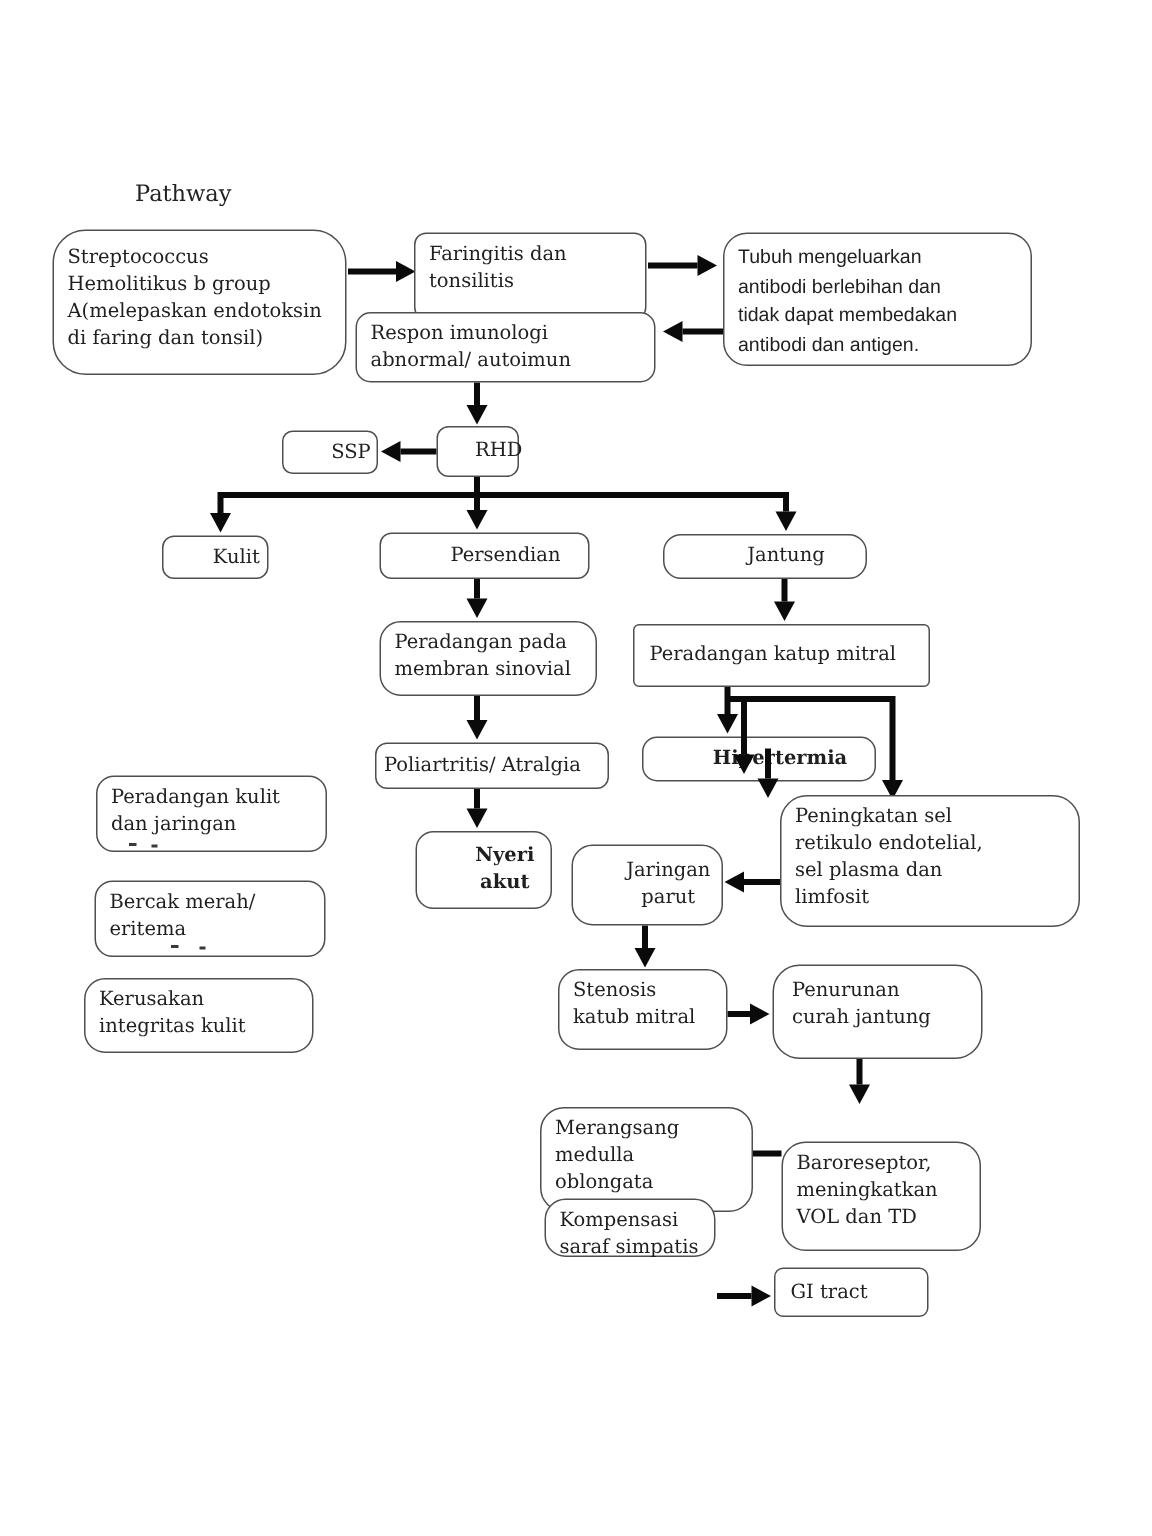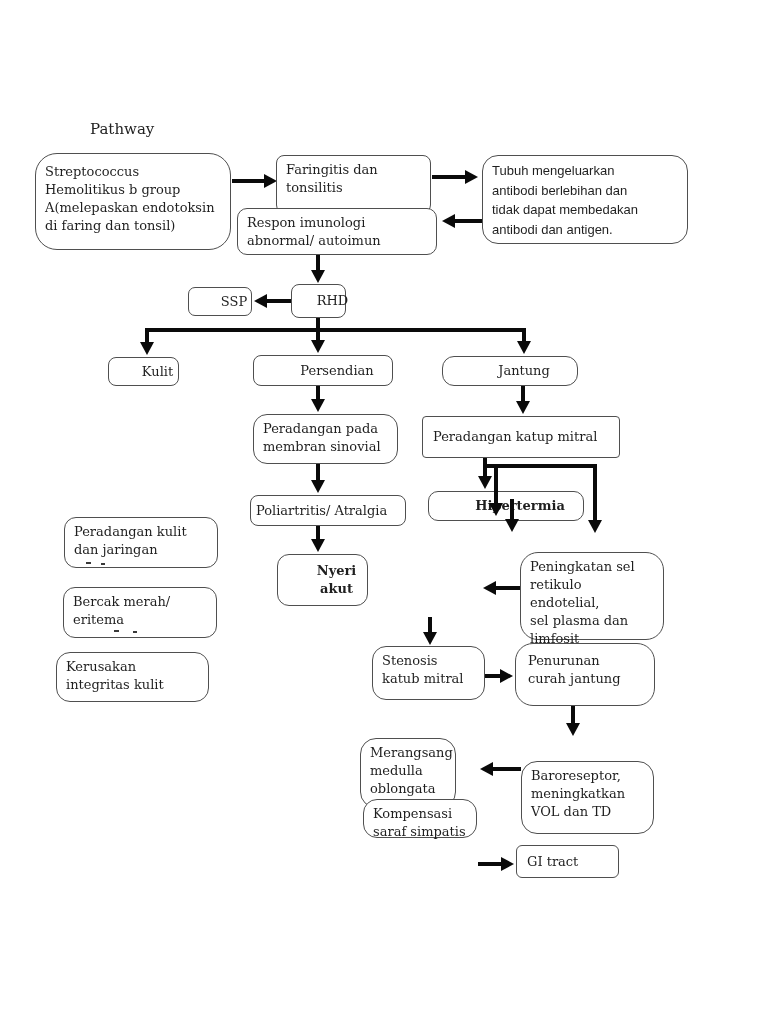--- a/index.html
+++ b/index.html
@@ -49,29 +49,31 @@
   <div class="node ctr" style="left:442px;top:323px;width:136px;height:30px;border-radius:12px;">Jantung</div>
 
   <div class="node pad" style="left:253px;top:381px;width:145px;height:50px;border-radius:14px;">Peradangan pada
 membran sinovial</div>
   <div class="node vctr" style="left:250px;top:462px;width:156px;height:31px;border-radius:8px;padding:0 5px;">Poliartritis/ Atralgia</div>
   <div class="node ctr bold" style="left:277px;top:521px;width:91px;height:52px;border-radius:12px;">Nyeri
 akut</div>
 
   <div class="node vctr" style="left:422px;top:383px;width:198px;height:42px;border-radius:4px;padding:0 10px;">Peradangan katup mitral</div>
   <div class="node ctr bold" style="left:428px;top:458px;width:156px;height:30px;border-radius:10px;">Hipertermia</div>
-  <div class="node pad" style="left:520px;top:519px;width:144px;height:88px;border-radius:18px;">Peningkatan sel
+  <div class="node pad" style="left:520px;top:497px;width:200px;height:88px;border-radius:18px;">Peningkatan sel
 retikulo endotelial,
 sel plasma dan
 limfosit</div>
+  <div class="node ctr" style="left:381px;top:530px;width:101px;height:54px;border-radius:14px;">Jaringan
+parut</div>
   <div class="node pad" style="left:372px;top:613px;width:113px;height:54px;border-radius:14px;">Stenosis
 katub mitral</div>
   <div class="node pad" style="left:515px;top:610px;width:140px;height:63px;border-radius:18px;padding-top:8px;padding-left:12px;">Penurunan
 curah jantung</div>
-  <div class="node pad" style="left:360px;top:705px;width:96px;height:70px;border-radius:16px;">Merangsang
+  <div class="node pad" style="left:360px;top:705px;width:142px;height:70px;border-radius:16px;">Merangsang
 medulla
 oblongata</div>
   <div class="node pad" style="left:521px;top:728px;width:133px;height:73px;border-radius:16px;">Baroreseptor,
 meningkatkan
 VOL dan TD</div>
   <div class="node pad" style="left:363px;top:766px;width:114px;height:39px;border-radius:14px;">Kompensasi
 saraf simpatis</div>
   <div class="node vctr" style="left:516px;top:812px;width:103px;height:33px;border-radius:6px;padding:0 10px;">GI tract</div>
 
   <div class="node pad" style="left:64px;top:484px;width:154px;height:51px;border-radius:12px;">Peradangan kulit

